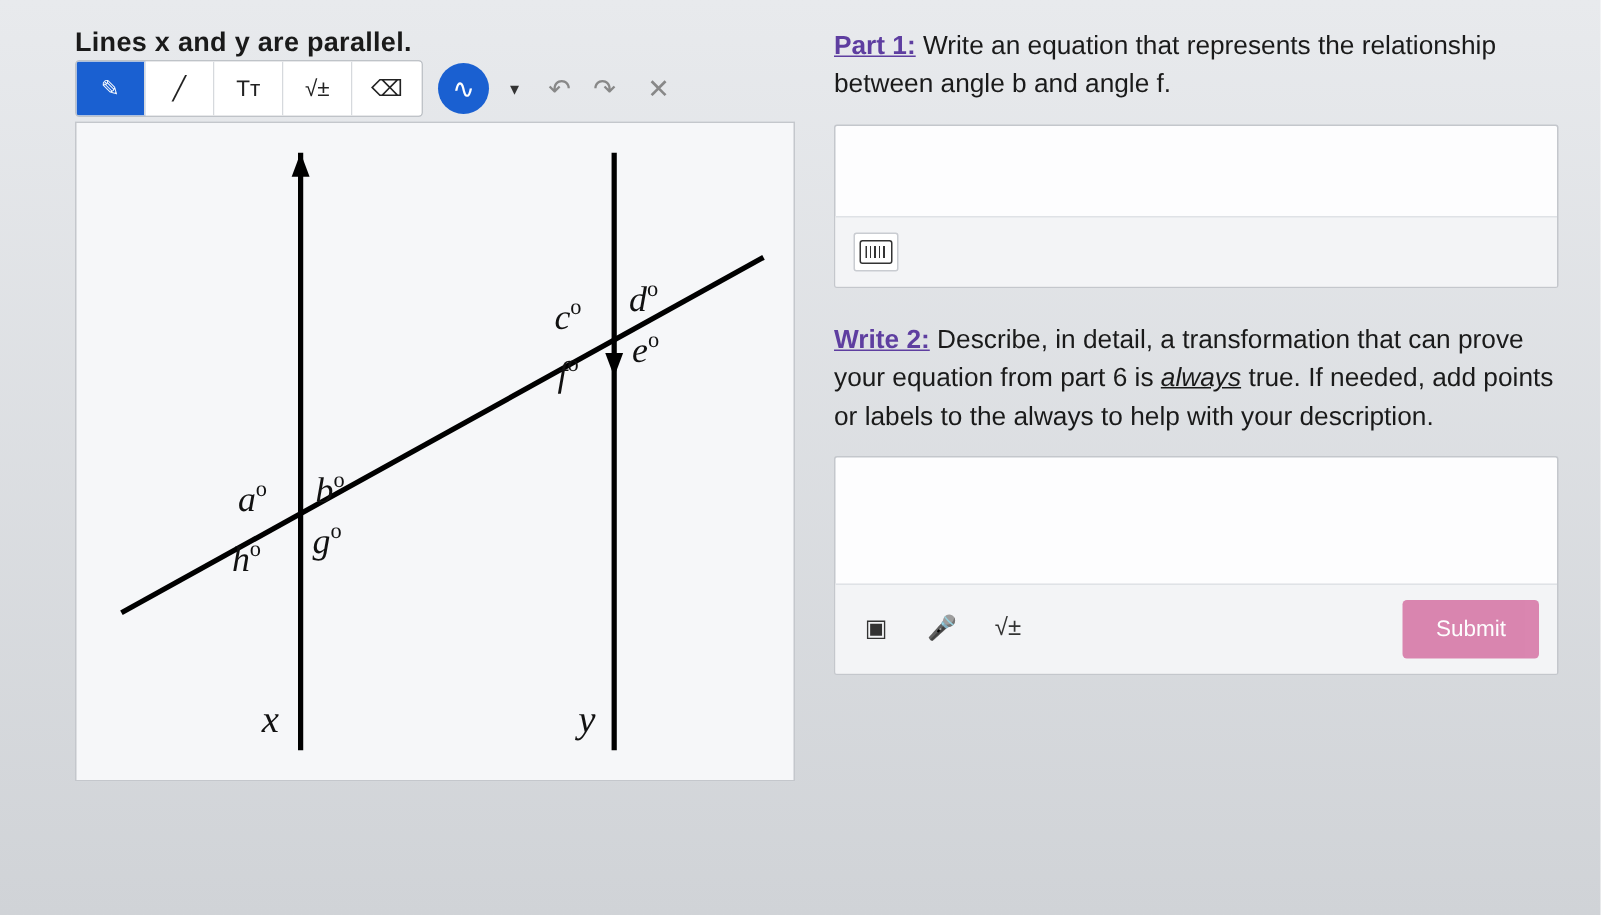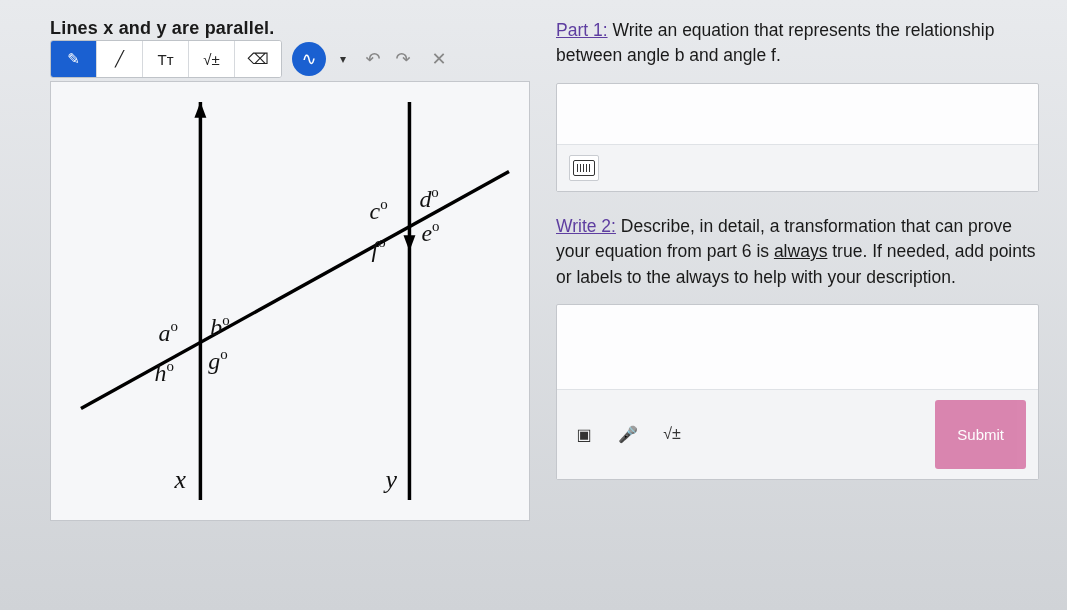--- a/index.html
+++ b/index.html
@@ -49,22 +49,22 @@
     margin-top: 2px;
   }
   .diagram-box svg { width: 100%; height: 100%; }
   .angle-lbl { font-family: Georgia, 'Times New Roman', serif; font-style: italic; font-size: 24px; fill: #111;}
   .deg { font-size: 15px; font-style: normal;}
   .line-lbl { font-family: Georgia, 'Times New Roman', serif; font-style: italic; font-size: 26px; fill:#111;}
   .loading { text-align: center; font-size: 20px; color: #222; margin-top: 10px; }
   
   .part-block { margin-bottom: 18px; }
   .part-text { font-size: 17.5px; line-height: 1.45; color: #1a1a1a; }
-  .part-label { text-decoration: underline; font-weight: 400; color: #5e3ea0; }
-  .always-u { text-decoration: underline; }
+  .part-label { text-decoration: underline; font-weight: 700; color: #5e3ea0; }
+  .always-u { text-decoration: underline; font-style: italic;}
   .answer-box {
     background: #fdfdfe;
     border: 1px solid #c4c7cc;
     border-radius: 2px;
     margin-top: 14px;
   }
   .answer-input {
     min-height: 60px;
     padding: 10px;
   }
@@ -79,21 +79,21 @@
     display:flex; align-items:center; justify-content:center;
     color:#333; font-size:16px; cursor:pointer;
     border: 1px solid #c9ccd1; background:#fff; border-radius:2px;
   }
   .answer-tools .tool.plain { border:none; background:transparent;}
   .submit-btn {
     margin-left: auto;
     background: #d77aa8;
     color: #fff;
     border: none;
-    padding: 26px 22px;
+    padding: 11px 22px;
     font-size: 15px;
     border-radius: 3px;
     cursor: pointer;
     opacity: .9;
   }
   .kbd-icon-box { width:22px; height:16px; border:1.5px solid #333; border-radius:2px; position:relative;}
   .kbd-icon-box::after{content:""; position:absolute; left:3px; right:3px; top:3px; bottom:3px; background: repeating-linear-gradient(90deg,#333 0 1px, transparent 1px 3px);}
 </style>
 </head>
 <body>

